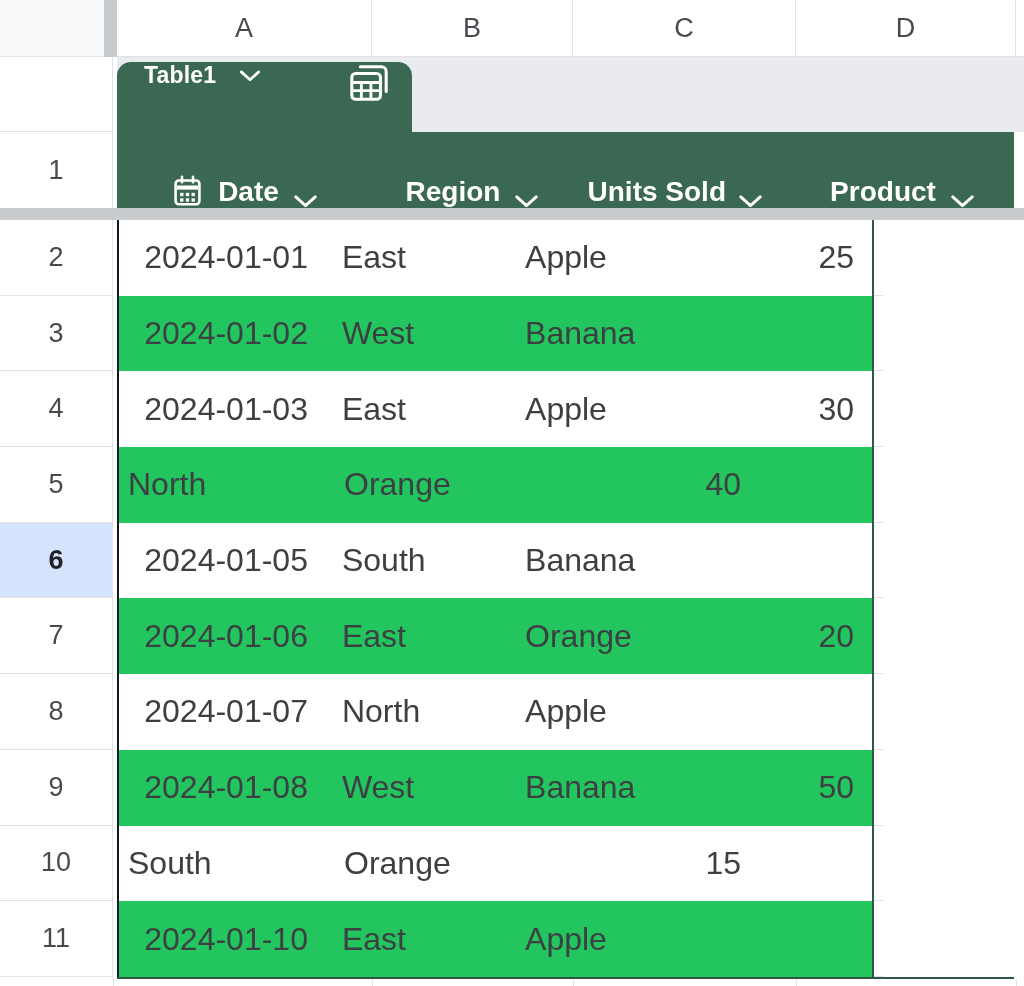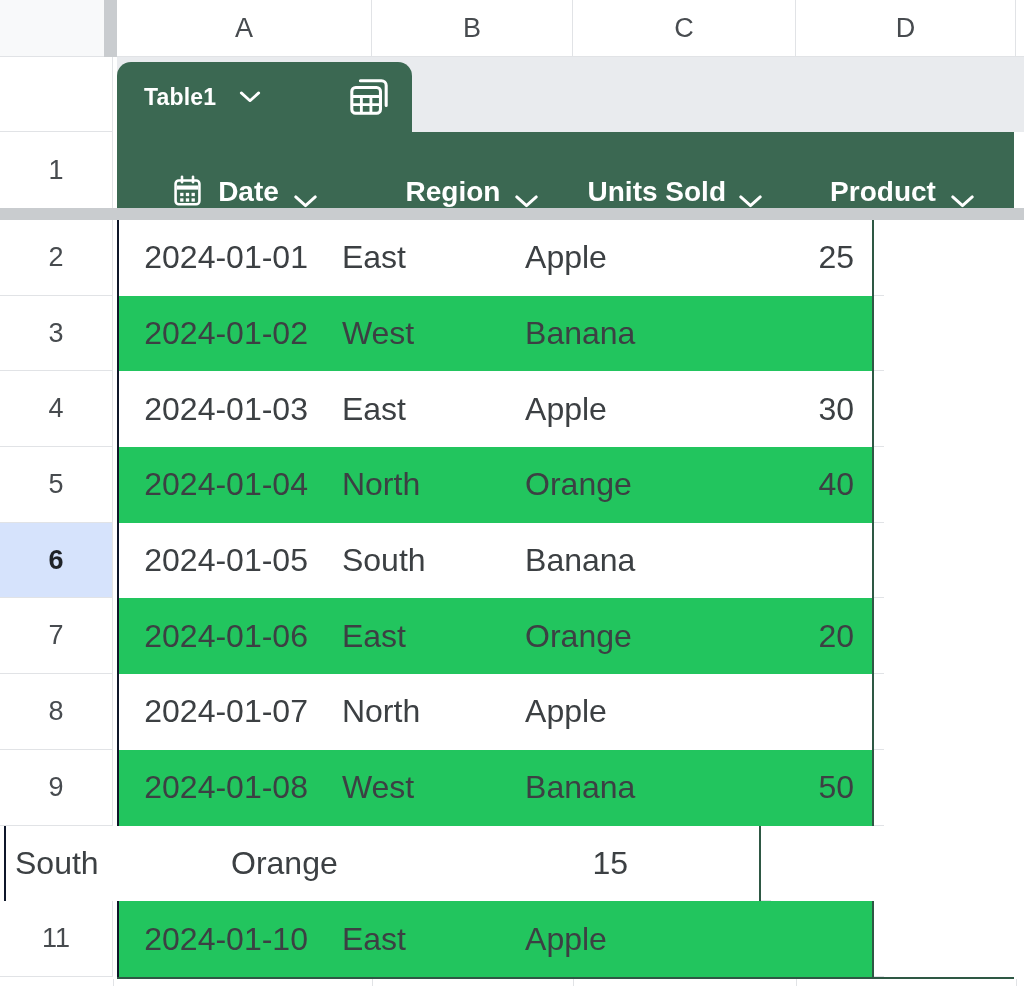--- a/index.html
+++ b/index.html
@@ -25,21 +25,21 @@
   }
   .colcell.cw-a{width:255px}.colcell.cw-b{width:201px}.colcell.cw-c{width:223px}
   .colcell.cw-d{width:220px}.colcell.cw-e{width:8px;border-right:none}
 
   
   .tabband-left { left:0; top:57px; width:113px; height:75px; background:#fff;
                   border-right:1px solid #E1E3E6; border-bottom:1px solid #E1E3E6; }
   .tabband-right { left:117px; top:57px; width:907px; height:75px; background:#E9EBEE; }
   .tablechip { left:117px; top:62px; width:295px; height:70px;
                background:var(--green); border-radius:14px 14px 0 0;
-               display:flex; align-items:center; overflow:hidden; }
+               display:flex; align-items:flex-start; overflow:hidden; }
   .chip-main { width:206px; display:flex; align-items:center; padding-left:27px; gap:23px; cursor:pointer; }
   .chip-name { color:#fff; font-weight:bold; font-size:23px; letter-spacing:.2px; }
   .chip-sep  { width:2px; background:#2C5340; }
   .chip-iconseg { flex:1; display:flex; align-items:center; justify-content:center; cursor:pointer; }
 
   
   .theadrow { left:117px; top:132px; width:897px; height:76px; background:var(--green);
               display:flex; color:#fff; }
   .hcell { display:flex; align-items:flex-end; justify-content:center; gap:14px; cursor:pointer; }
   .hcell .hlabel { font-weight:bold; font-size:28px; }
@@ -207,21 +207,20 @@
       <div class="dcell c-c">Apple</div>
       <div class="dcell c-d">30</div>
     </div>
     <div class="rowstub"></div>
   </div>
 
   <div class="row">
     <div class="rowhead">5</div>
     <div class="rowgap"></div>
     <div class="row-body band">
-      <div class="dcell c-a">2024-01-04</div>
       <div class="dcell c-b">North</div>
       <div class="dcell c-c">Orange</div>
       <div class="dcell c-d">40</div>
     </div>
     <div class="rowstub"></div>
   </div>
 
   <div class="row">
     <div class="rowhead selected">6</div>
     <div class="rowgap"></div>
@@ -264,20 +263,21 @@
     <div class="row-body band">
       <div class="dcell c-a">2024-01-08</div>
       <div class="dcell c-b">West</div>
       <div class="dcell c-c">Banana</div>
       <div class="dcell c-d">50</div>
     </div>
     <div class="rowstub"></div>
   </div>
 
   <div class="row">
+    <div class="rowhead">10</div>
     <div class="rowgap"></div>
     <div class="row-body">
       <div class="dcell c-b">South</div>
       <div class="dcell c-c">Orange</div>
       <div class="dcell c-d">15</div>
     </div>
     <div class="rowstub"></div>
   </div>
 
   <div class="row">

